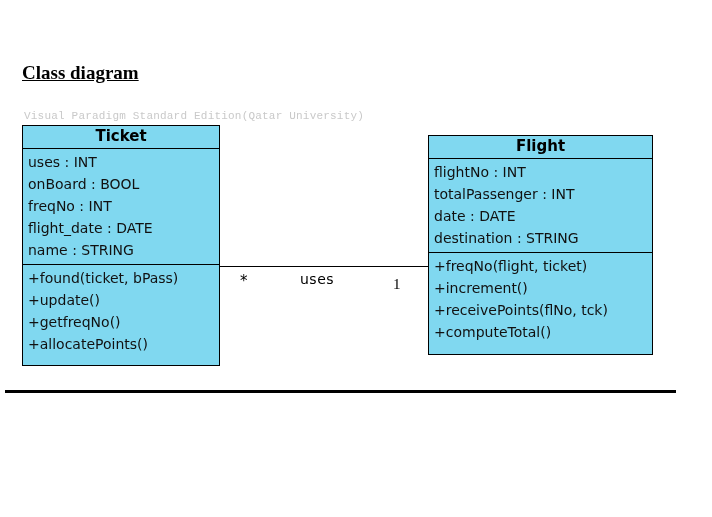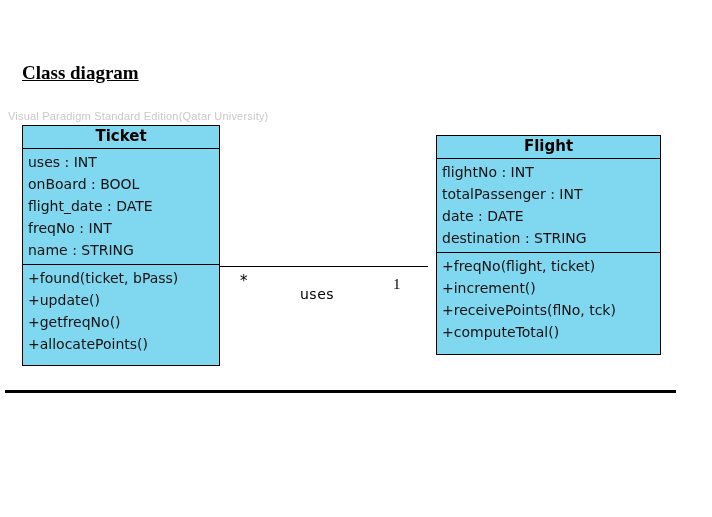--- a/index.html
+++ b/index.html
@@ -34,23 +34,23 @@
     font-weight: bold;
     color: #000000;
     text-decoration: underline;
     letter-spacing: 0px;
     white-space: nowrap;
   }
 
   
   .watermark {
     position: absolute;
-    left: 8px;
+    left: 24px;
     top: 110px;
-    font-family: Liberation Sans, sans-serif;
+    font-family: Liberation Mono, monospace;
     font-size: 11px;
     color: #c9c9c9;
     white-space: nowrap;
     letter-spacing: 0.2px;
   }
 
   
   .uml-class {
     position: absolute;
     background: #80D8F0;
@@ -88,21 +88,20 @@
     left: 22px;
     top: 125px;
     width: 198px;
     height: 241px;
   }
   #flight-class {
     left: 428px;
     top: 135px;
     width: 225px;
     height: 220px;
-    margin-left: 8px;
   }
 
   
   .assoc-line {
     position: absolute;
     left: 220px;
     top: 266px;
     width: 208px;
     height: 0;
     border-top: 1px solid #000000;
@@ -113,21 +112,21 @@
     color: #000000;
     white-space: nowrap;
   }
   #assoc-mult-left {
     left: 240px;
     top: 272px;
     font-size: 15px;
   }
   #assoc-name {
     left: 300px;
-    top: 286px;
+    top: 271px;
     font-size: 14px;
     letter-spacing: 0.5px;
   }
   #assoc-mult-right {
     left: 393px;
     top: 276px;
     font-family: "Liberation Serif", "DejaVu Serif", serif;
     font-size: 15px;
   }
 
@@ -148,22 +147,22 @@
 
   <div class="page-title">Class diagram</div>
 
   <div class="watermark">Visual Paradigm Standard Edition(Qatar University)</div>
 
   <div class="uml-class" id="ticket-class">
     <div class="uml-class-name">Ticket</div>
     <div class="uml-compartment uml-attributes">
       <div class="uml-row">uses : INT</div>
       <div class="uml-row">onBoard : BOOL</div>
+      <div class="uml-row">freqNo : INT</div>
       <div class="uml-row">flight_date : DATE</div>
-      <div class="uml-row">freqNo : INT</div>
       <div class="uml-row">name : STRING</div>
     </div>
     <div class="uml-compartment uml-operations">
       <div class="uml-row">+found(ticket, bPass)</div>
       <div class="uml-row">+update()</div>
       <div class="uml-row">+getfreqNo()</div>
       <div class="uml-row">+allocatePoints()</div>
     </div>
   </div>
 

